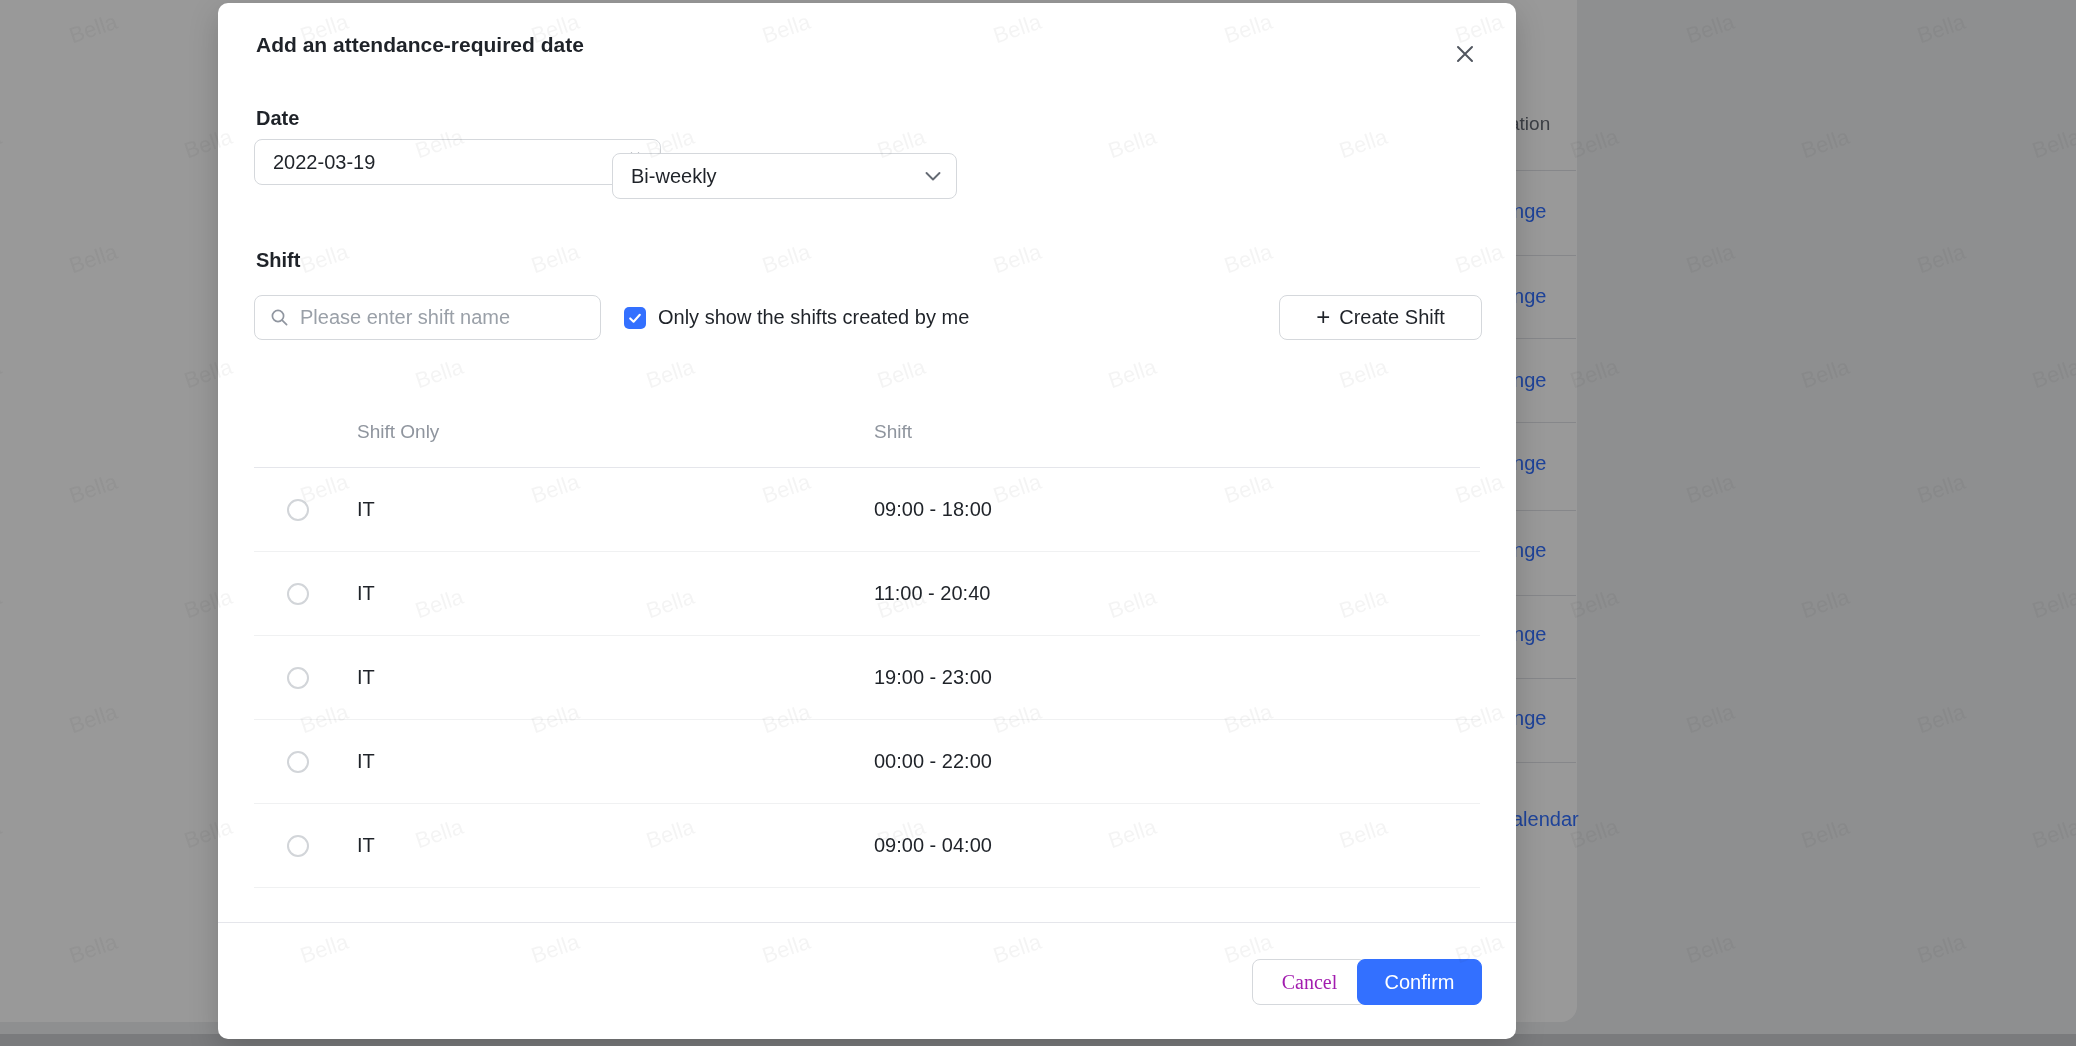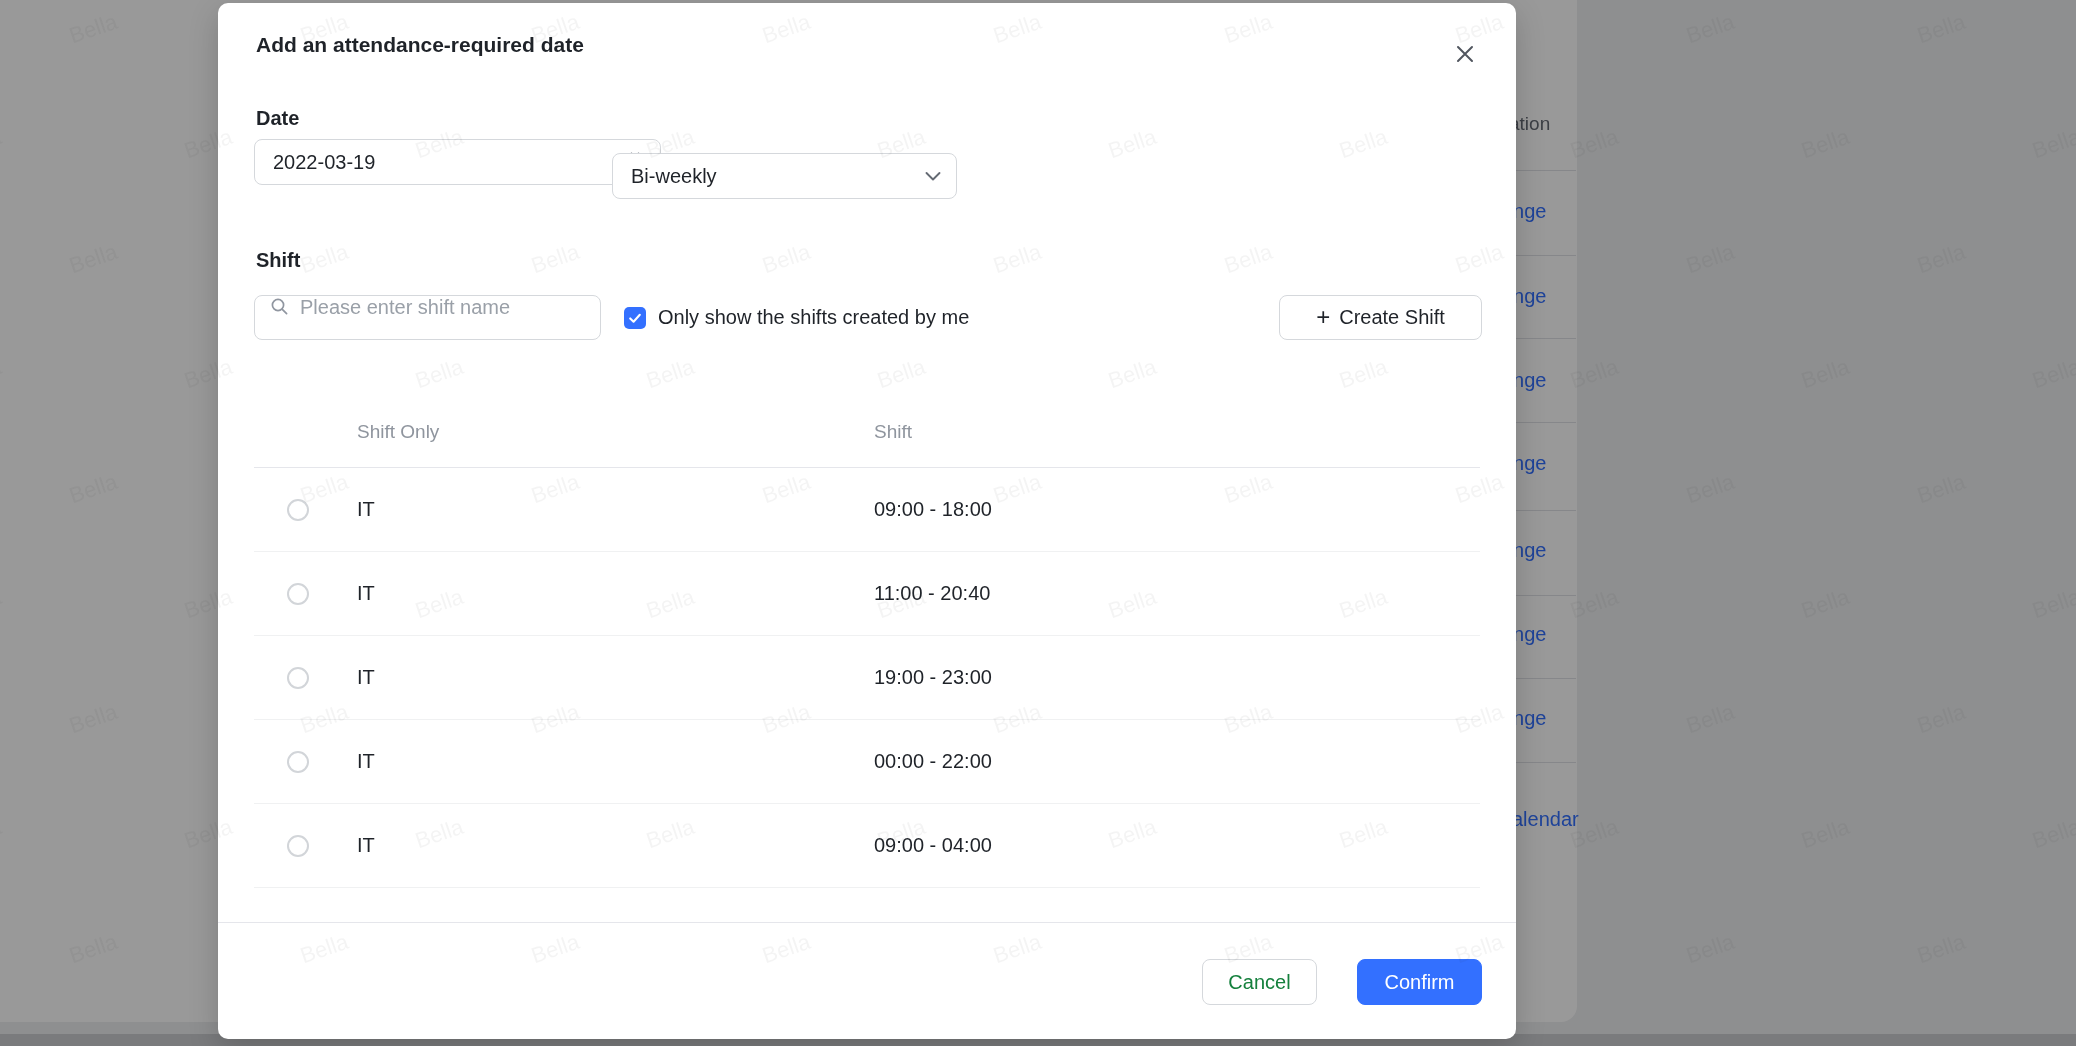--- a/index.html
+++ b/index.html
@@ -51,21 +51,21 @@
   .input-box {
     position:absolute; height:46px; border:1px solid #d5d8dc; border-radius:8px;
     display:flex; align-items:center; padding:0 14px 0 18px; font-size:20px; color:#1f2329;
     background:#fff; cursor:pointer;
   }
   .input-box .grow { flex:1 1 auto; }
   .icon-right { flex:0 0 auto; display:flex; align-items:center; }
 
   .search-box {
     position:absolute; left:36px; top:292px; width:347px; height:45px;
-    border:1px solid #d5d8dc; border-radius:8px; display:flex; align-items:flex-start;
+    border:1px solid #d5d8dc; border-radius:8px; display:flex; align-items:center;
     padding:0 12px 0 14px; background:#fff;
   }
   .search-box input {
     border:none; outline:none; flex:1; font-size:20px; margin-left:10px;
     font-family:"Liberation Sans","DejaVu Sans",sans-serif; color:#1f2329; background:transparent;
   }
   .search-box input::placeholder { color:#9aa0a8; }
 
   .checkbox {
     position:absolute; left:406px; top:304px; width:22px; height:22px;
@@ -98,21 +98,21 @@
   .cell { position:absolute; top:30px; font-size:20px; color:#1f2329; white-space:nowrap; }
   .cell.name { left:139px; }
   .cell.time { left:656px; }
 
   .footer-line { position:absolute; left:0; top:919px; width:1298px; height:1px; background:#e5e6eb; }
   .btn {
     position:absolute; top:956px; height:46px; border-radius:8px; font-size:20px;
     display:flex; align-items:center; justify-content:center; cursor:pointer;
     font-family:"Liberation Sans","DejaVu Sans",sans-serif;
   }
-  .btn-cancel { left:984px; width:115px; background:#fff; border:1px solid #d5d8dc; color:#15803d; }
+  .btn-cancel { left:1034px; width:115px; background:#fff; border:1px solid #d5d8dc; color:#a21caf;font-family:Liberation Serif, serif; }
   .btn-confirm { left:1139px; width:125px; background:#3370ff; border:1px solid #3370ff; color:#fff; }
 
   
   .watermarks { position:absolute; inset:0; z-index:20; pointer-events:none; overflow:hidden; }
   .wm {
     position:absolute; font-size:22px; color:rgba(31,35,41,0.05);
     transform:rotate(-19deg); white-space:nowrap; font-weight:500;
   }
 
   svg { display:block; }

